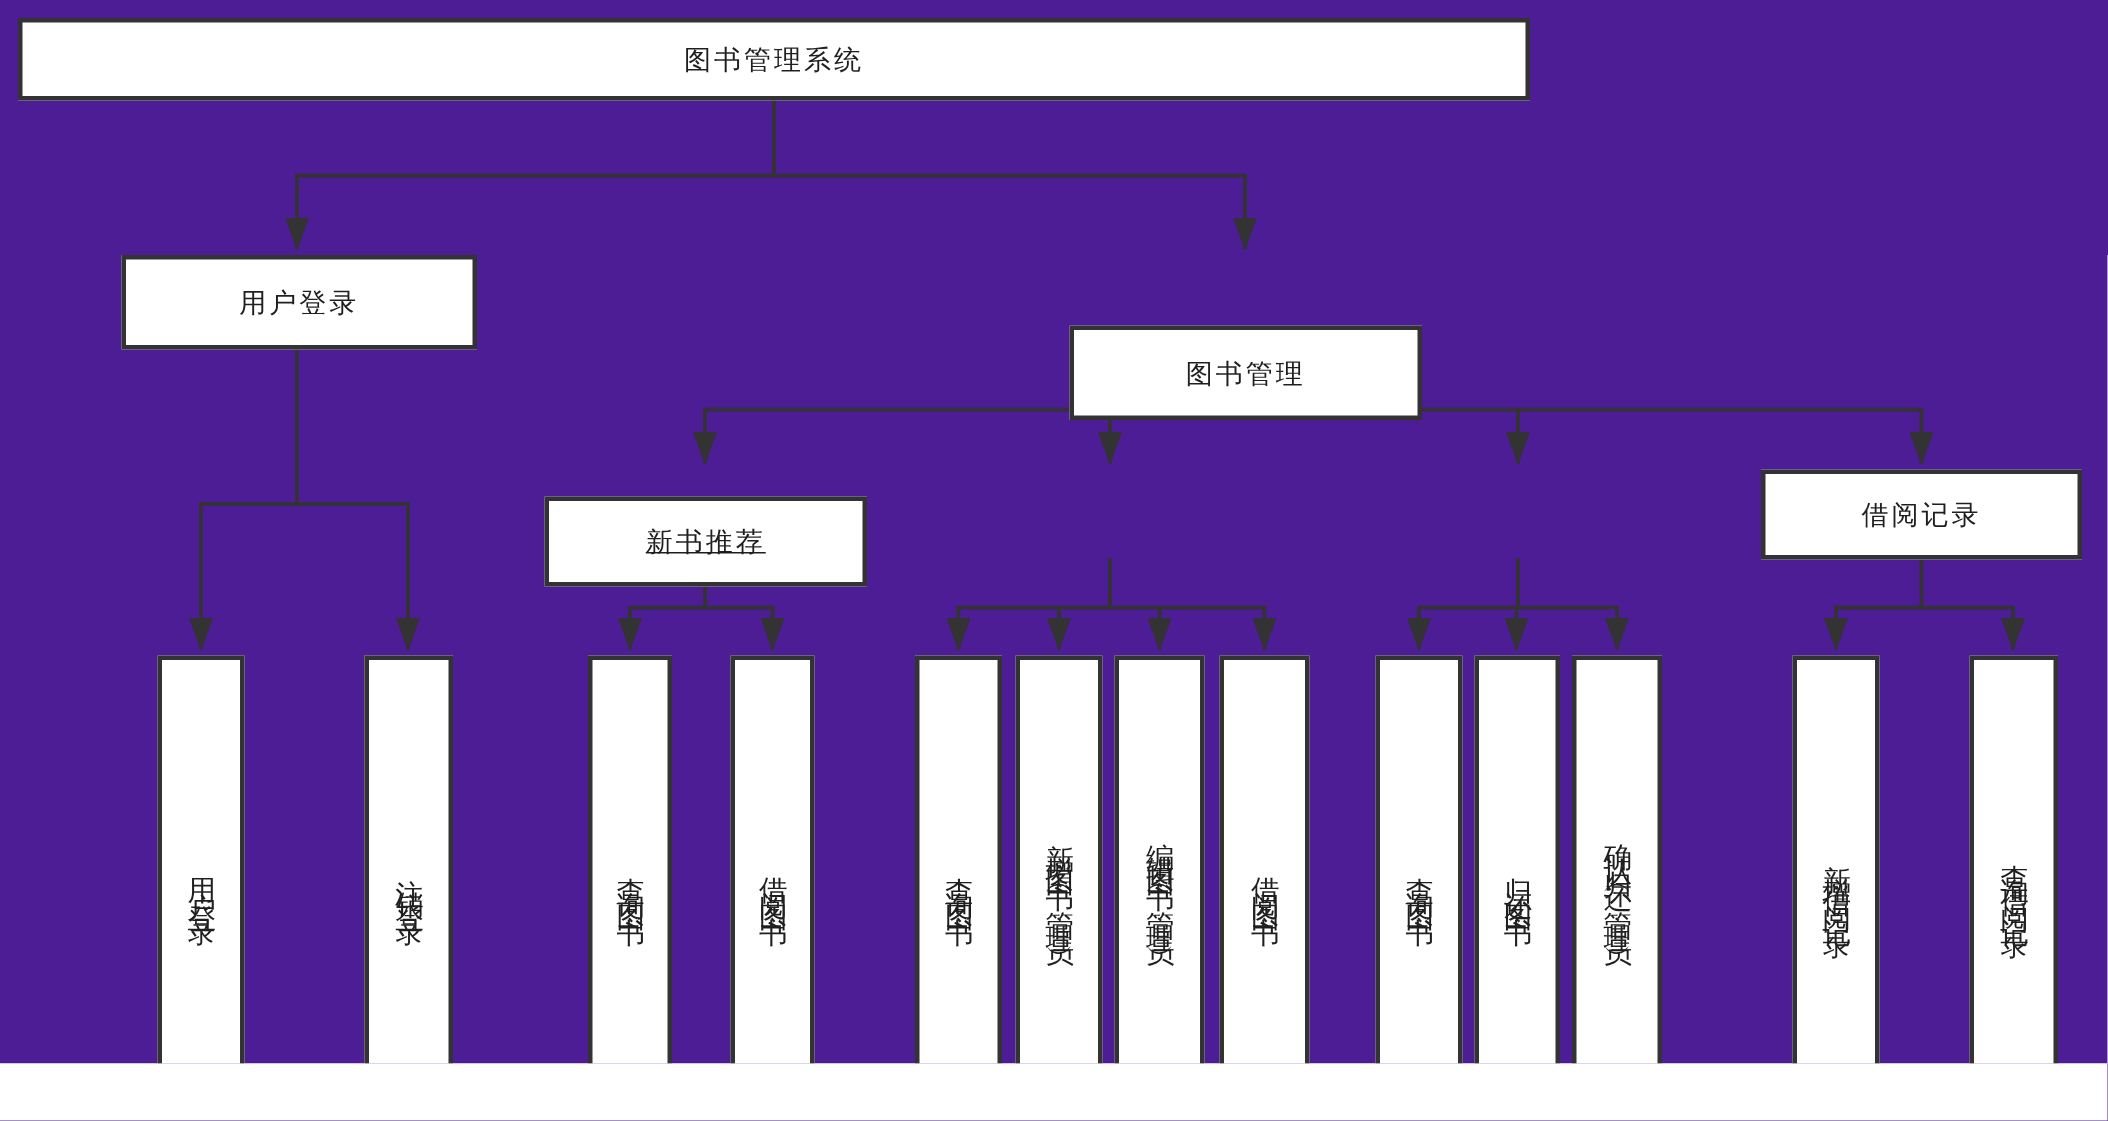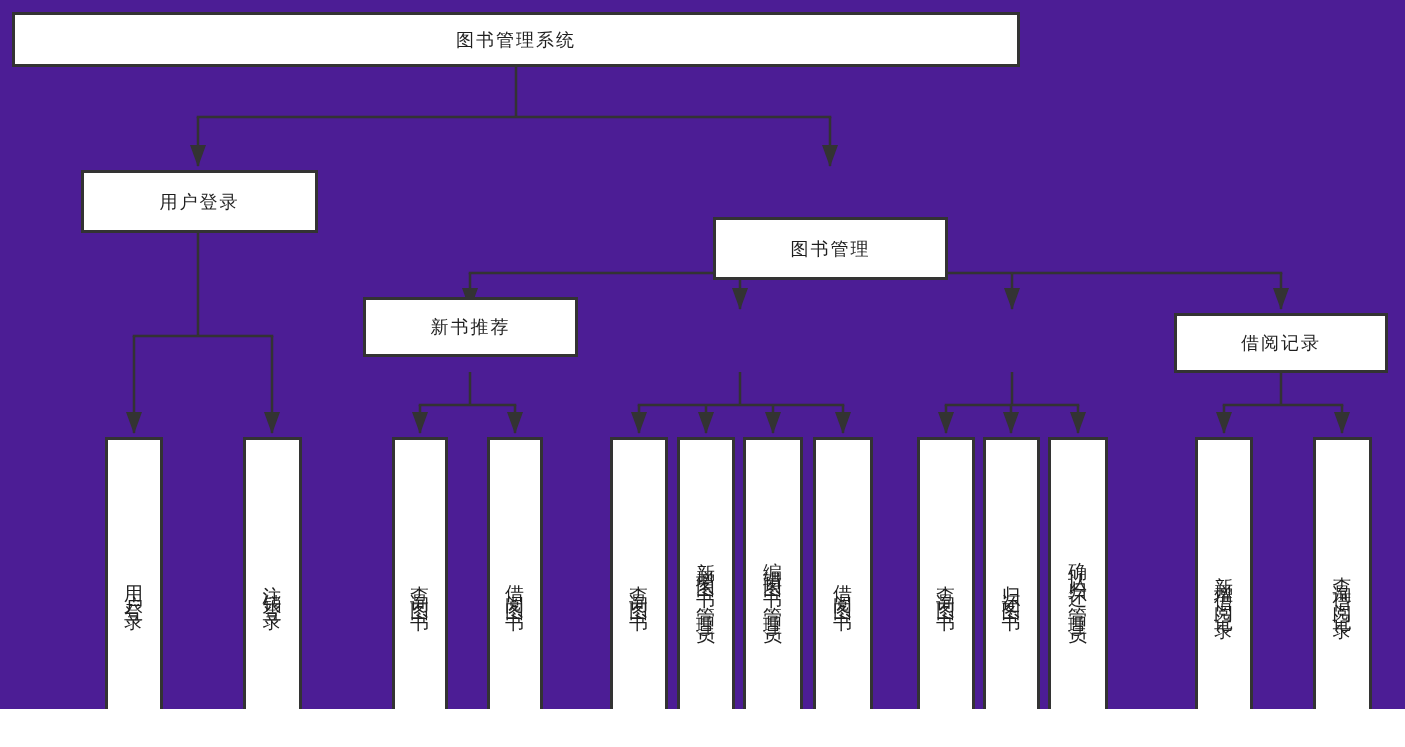--- a/index.html
+++ b/index.html
@@ -112,21 +112,21 @@
     <span>图书管理系统</span>
   </div>
 
   <div class="node h" style="left:81px; top:170px; width:237px; height:63px;">
     <span>用户登录</span>
   </div>
   <div class="node h" style="left:713px; top:170px; width:235px; height:63px;margin-top:47px;">
     <span>图书管理</span>
   </div>
 
-  <div class="node h" style="left:363px; top:297px; width:215px; height:60px;">
+  <div class="node h" style="left:363px; top:331px; width:215px; height:60px;text-decoration:underline;">
     <span>新书推荐</span>
   </div>
   <div class="node h" style="left:1174px; top:313px; width:214px; height:60px;text-align:center;">
     <span>借阅记录</span>
   </div>
 
   <div class="node v" style="left:105px; top:437px; width:58px; height:301px;">
     <span>用户登录</span>
   </div>
   <div class="node v" style="left:243px; top:437px; width:59px; height:301px;">

